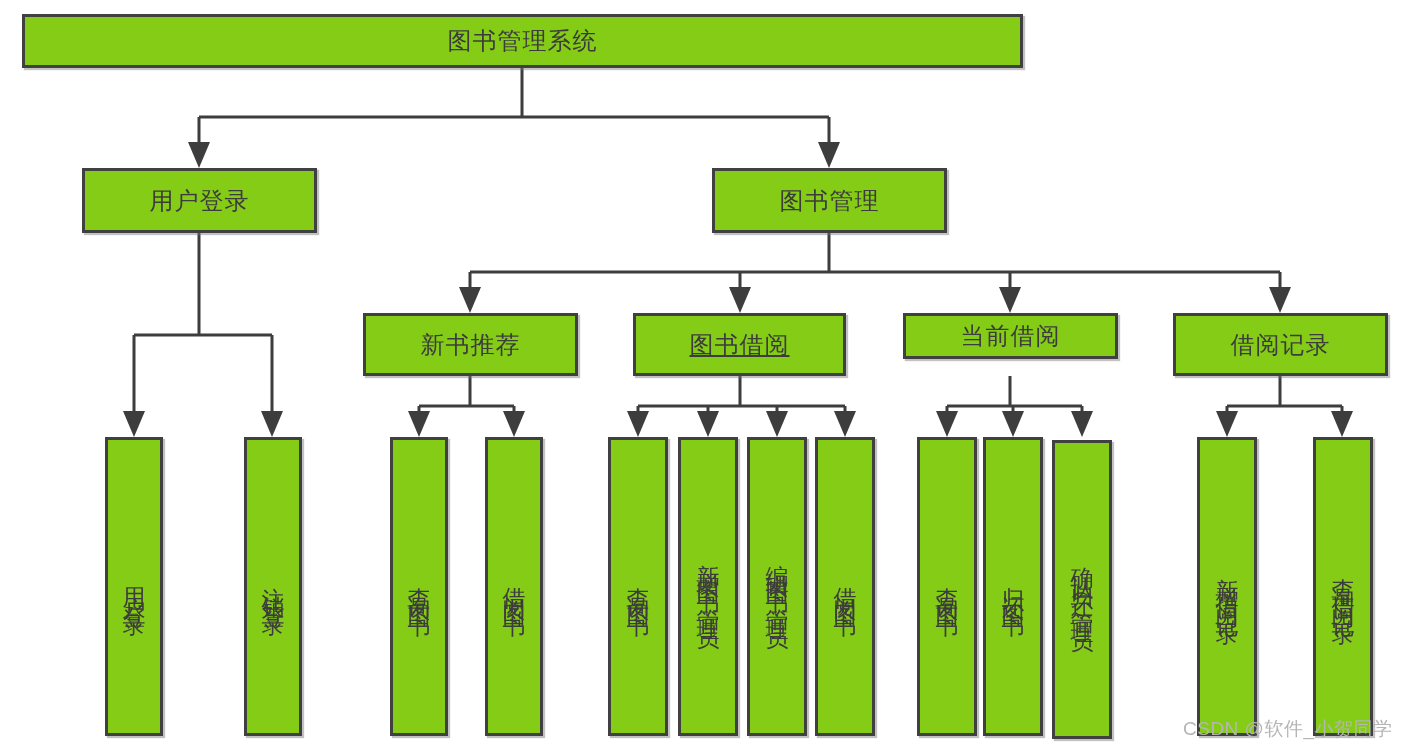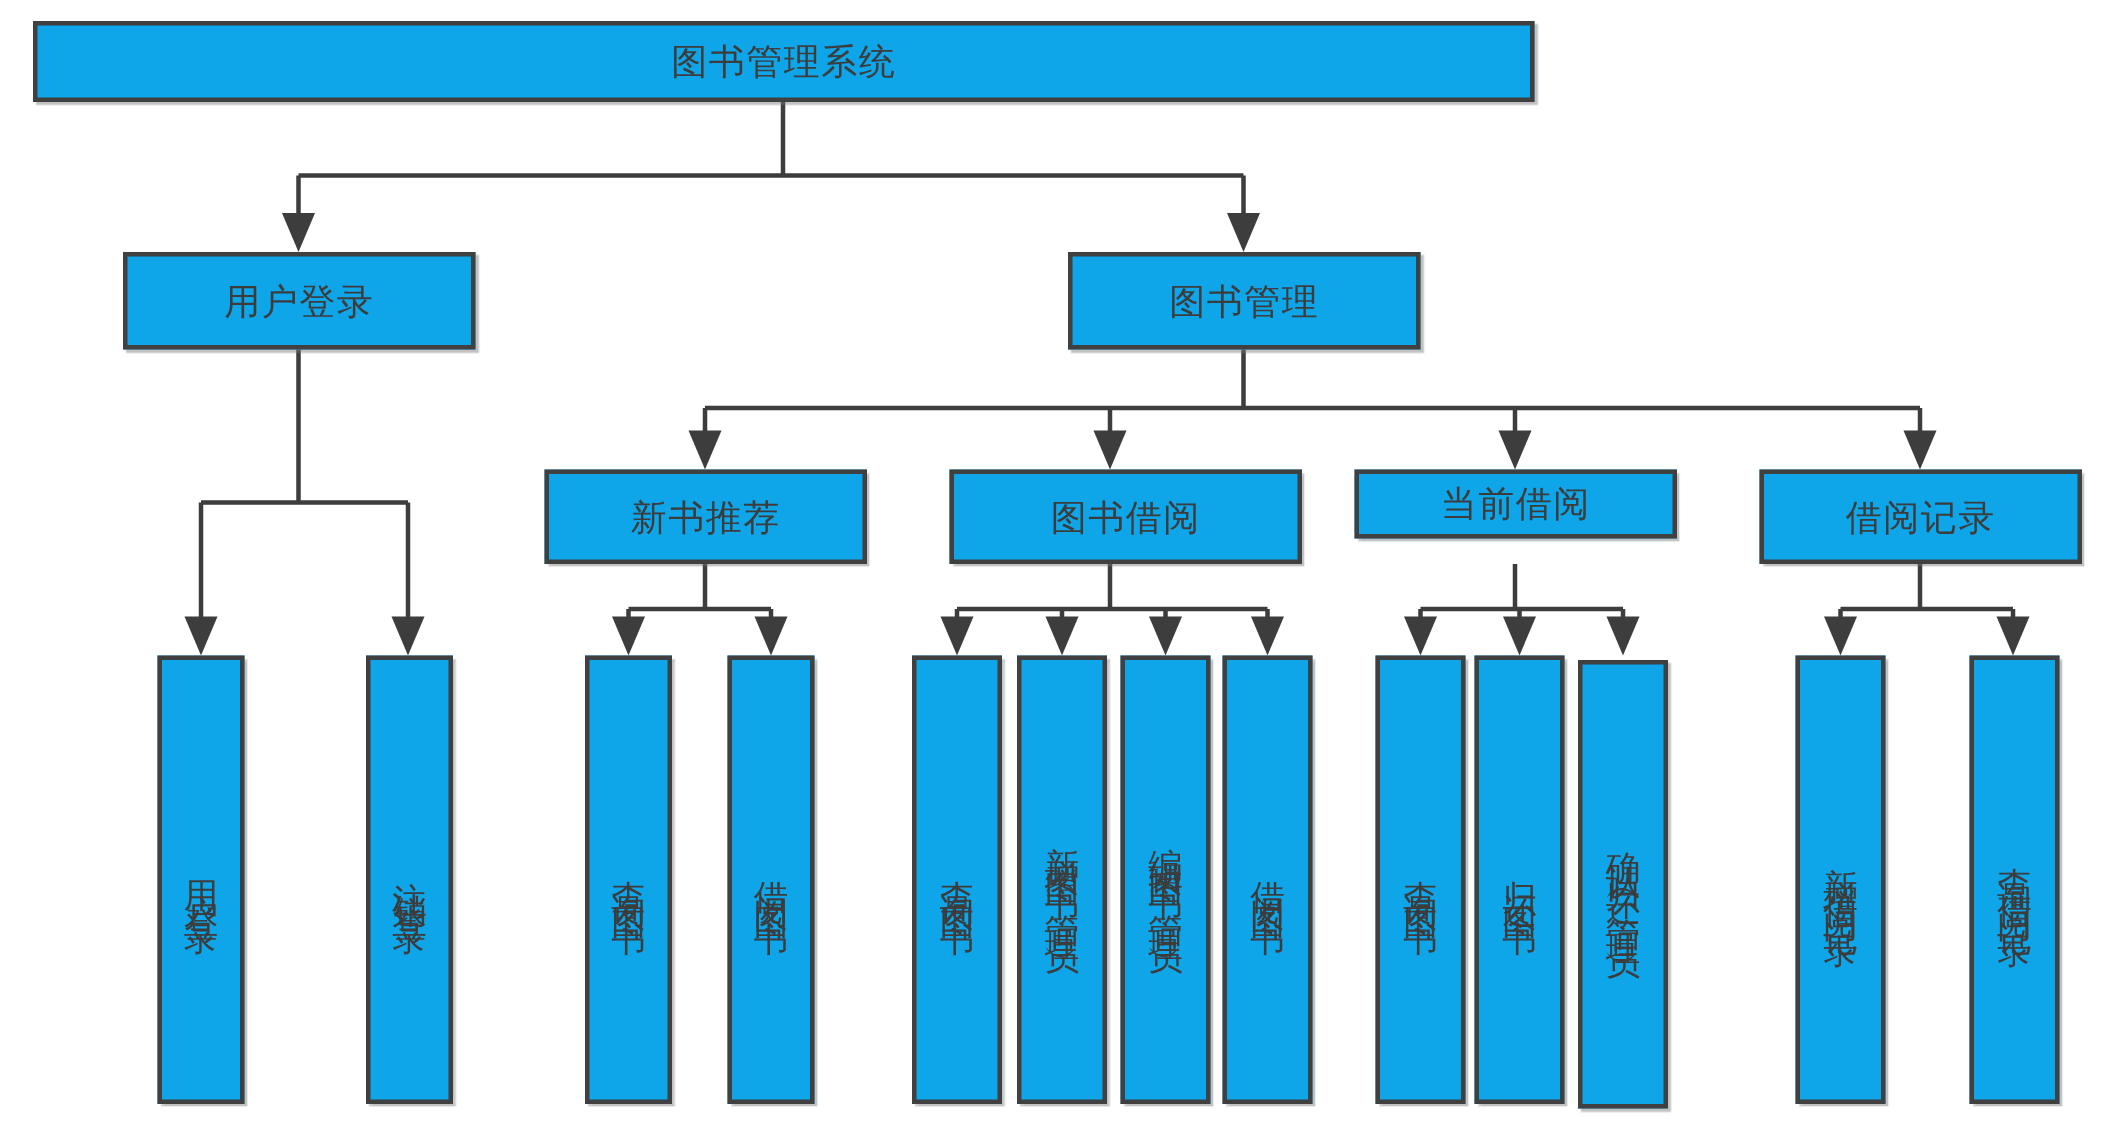--- a/index.html
+++ b/index.html
@@ -16,21 +16,21 @@
     overflow: hidden;
   }
   .connectors {
     position: absolute;
     left: 0;
     top: 0;
     pointer-events: none;
   }
   .box {
     position: absolute;
-    background: #0ea5e9;
+    background: #84cc16;
     border: 3px solid #404040;
     box-sizing: border-box;
     display: flex;
     align-items: center;
     justify-content: center;
     color: #3c3c3c;
     box-shadow: 2px 2px 1px rgba(120,120,120,0.45);
   }
   .hbox {
     font-size: 24px;
@@ -100,21 +100,21 @@
       <polygon points="1331,411 1353,411 1342,437"></polygon>
     </g>
   </svg>
 
   <div class="box hbox" style="left:22px; top:14px; width:1001px; height:54px;">图书管理系统</div>
 
   <div class="box hbox" style="left:82px; top:168px; width:235px; height:65px;">用户登录</div>
   <div class="box hbox" style="left:363px; top:313px; width:215px; height:63px;">新书推荐</div>
 
   <div class="box hbox" style="left:712px; top:168px; width:235px; height:65px;">图书管理</div>
-  <div class="box hbox" style="left:633px; top:313px; width:235px; height:63px;">图书借阅</div>
+  <div class="box hbox" style="left:633px; top:313px; width:213px; height:63px;text-decoration:underline;">图书借阅</div>
   <div class="box hbox" style="left:903px; top:313px; width:215px; height:46px;">当前借阅</div>
   <div class="box hbox" style="left:1173px; top:313px; width:215px; height:63px;">借阅记录</div>
 
   <div class="box vbox" style="left:105px; top:437px; width:58px; height:299px;">用户登录</div>
   <div class="box vbox" style="left:244px; top:437px; width:58px; height:299px;">注销登录</div>
 
   <div class="box vbox" style="left:390px; top:437px; width:58px; height:299px;">查询图书</div>
   <div class="box vbox" style="left:485px; top:437px; width:58px; height:299px;">借阅图书</div>
 
   <div class="box vbox" style="left:608px; top:437px; width:60px; height:299px;">查询图书</div>
@@ -122,14 +122,15 @@
   <div class="box vbox" style="left:747px; top:437px; width:60px; height:299px;">编辑图书（管理员）</div>
   <div class="box vbox" style="left:815px; top:437px; width:60px; height:299px;">借阅图书</div>
 
   <div class="box vbox" style="left:917px; top:437px; width:60px; height:299px;">查询图书</div>
   <div class="box vbox" style="left:983px; top:437px; width:60px; height:299px;">归还图书</div>
   <div class="box vbox" style="left:1052px; top:440px; width:60px; height:299px;">确认归还（管理员）</div>
 
   <div class="box vbox" style="left:1197px; top:437px; width:60px; height:299px;">新增借阅记录</div>
   <div class="box vbox" style="left:1313px; top:437px; width:60px; height:299px;">查询借阅记录</div>
 
+  <div class="watermark">CSDN @软件_小贺同学</div>
 
 </div>
 
 </body></html>

